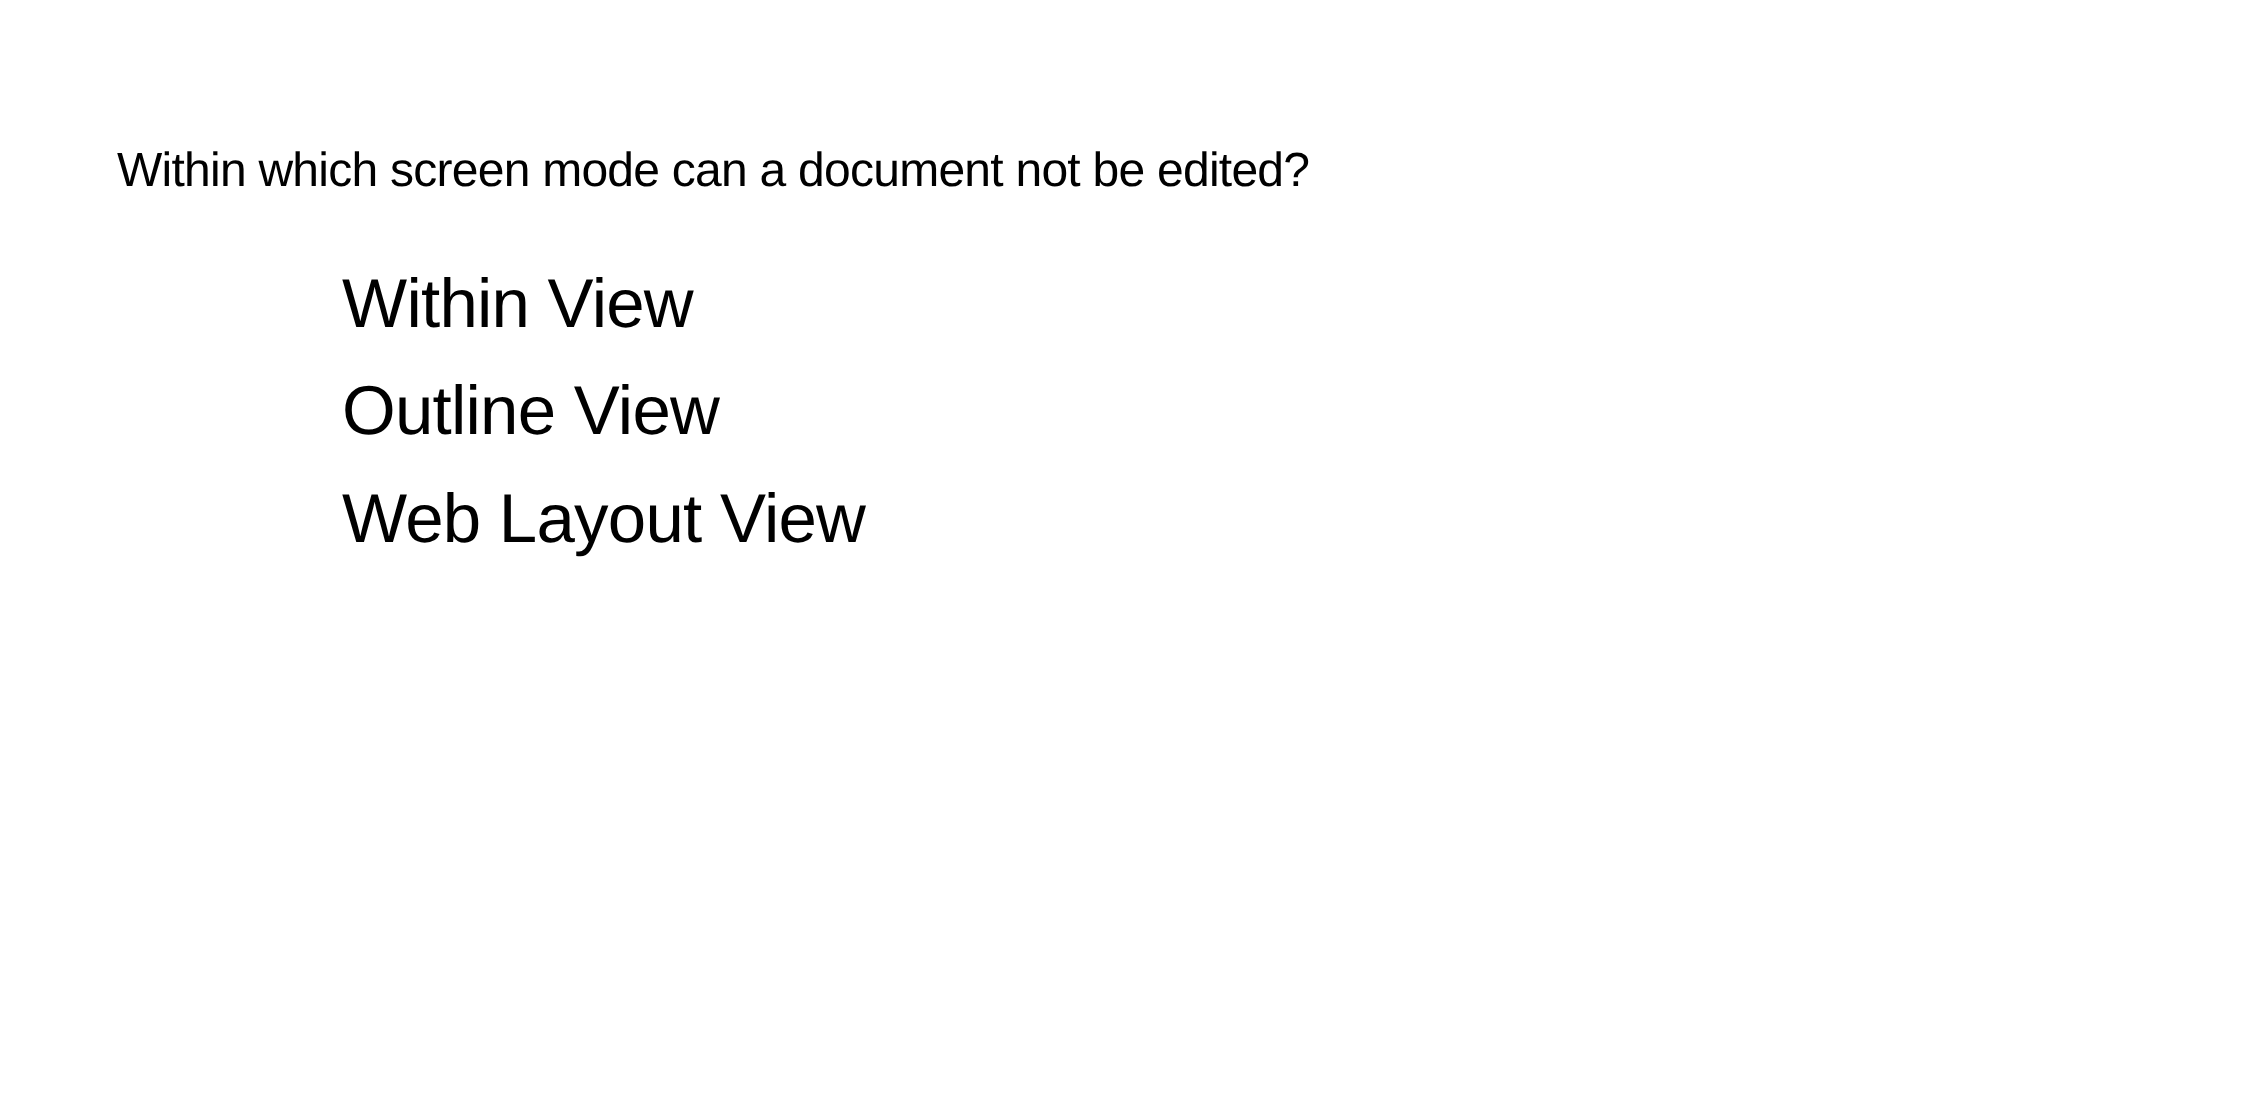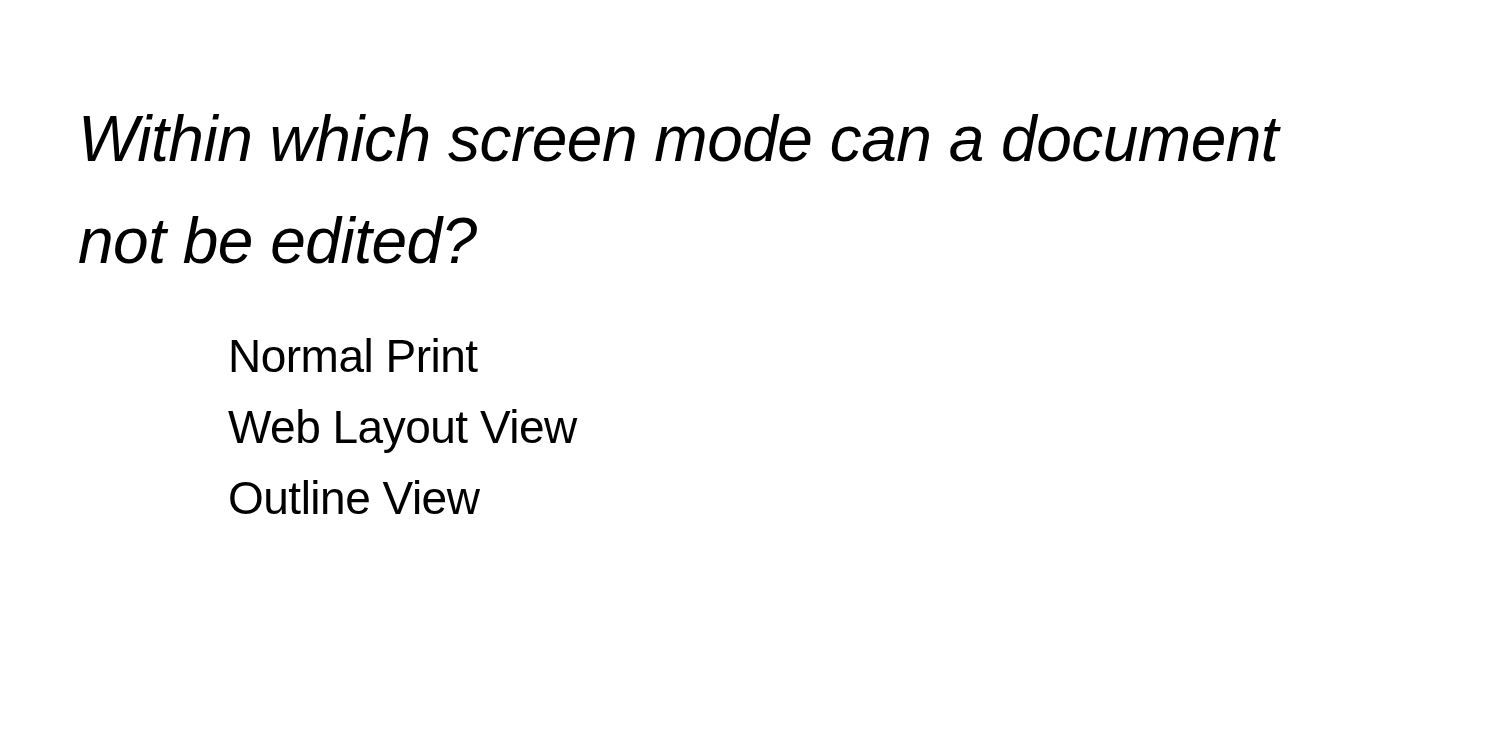--- a/index.html
+++ b/index.html
@@ -10,40 +10,39 @@
     body {
       width: 1500px;
       height: 744px;
       background: #ffffff;
       font-family: -apple-system, BlinkMacSystemFont, "Segoe UI", Helvetica, Arial, sans-serif;
       color: #000000;
       padding-top: 88px;
       padding-left: 78px;
     }
     .question {
-      font-size: 64px;
+      font-size: 32px;
       line-height: 1.6;
       font-weight: 400;
       max-width: 1300px;
       letter-spacing: -0.5px;
-      font-style: italic;
     }
     .options {
       margin-top: 28px;
       padding-left: 150px;
     }
     .option {
       font-size: 46px;
       line-height: 1.55;
       font-weight: 400;
       letter-spacing: -0.5px;
     }
   </style>
 </head>
 <body>
 
 <div class="question">Within which screen mode can a document not be edited?</div>
 
 <div class="options">
-  <div class="option">Normal Print</div>
+  <div class="option">Within View</div>
+  <div class="option">Outline View</div>
   <div class="option">Web Layout View</div>
-  <div class="option">Outline View</div>
 </div>
 
 </body></html>

